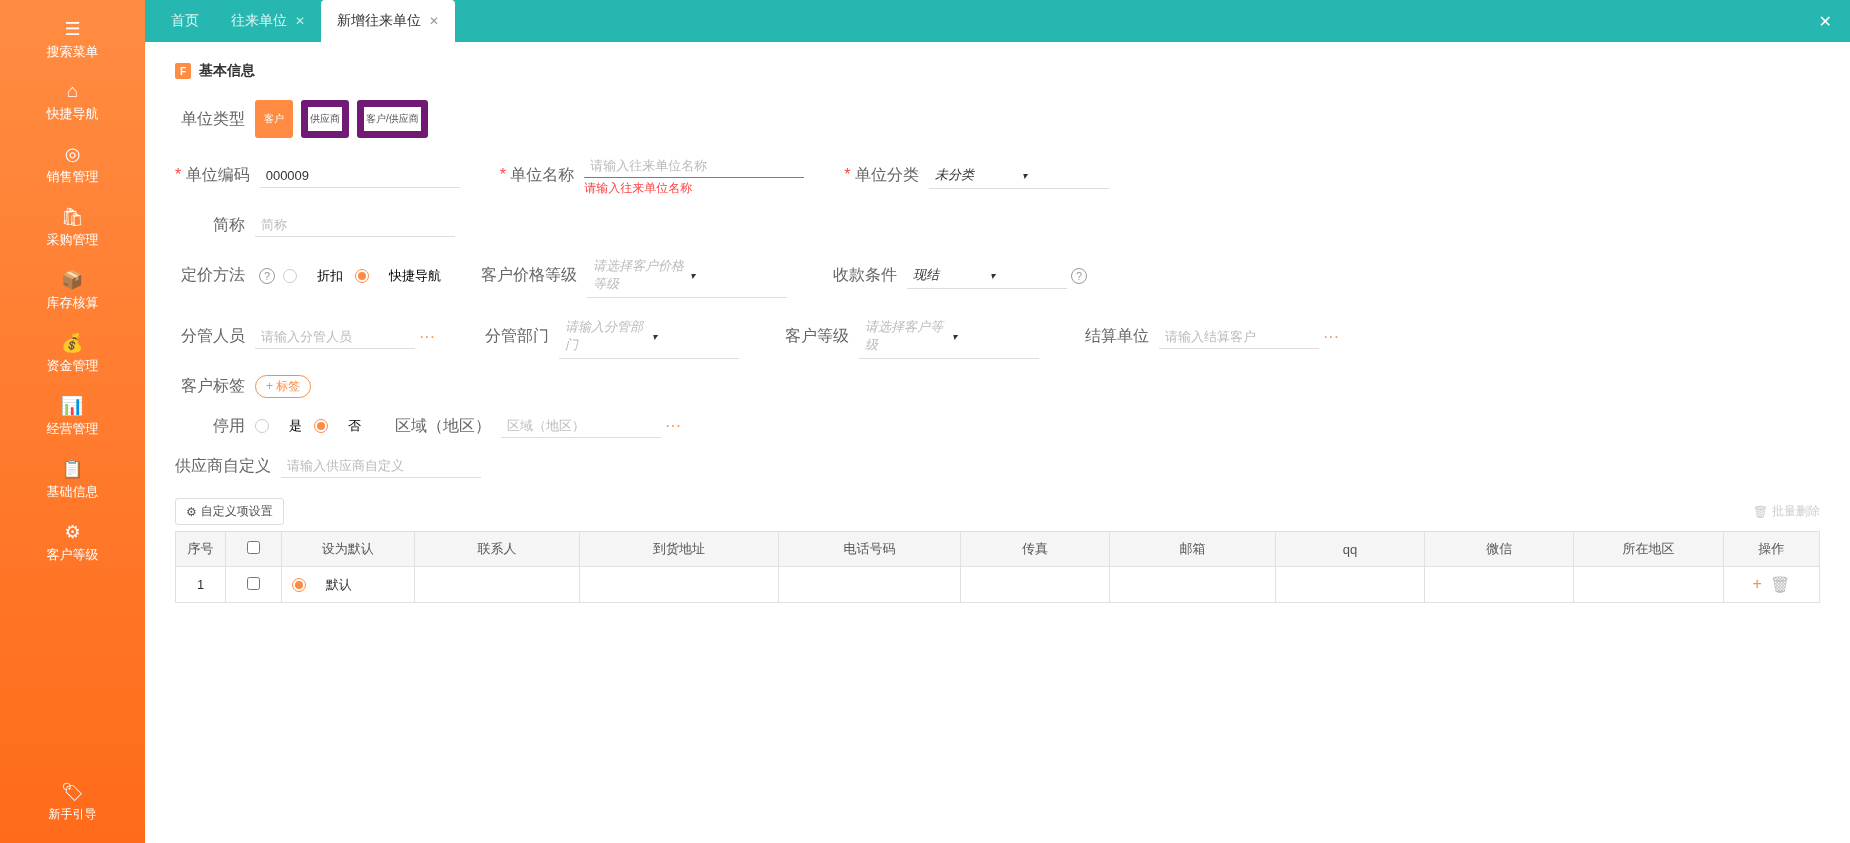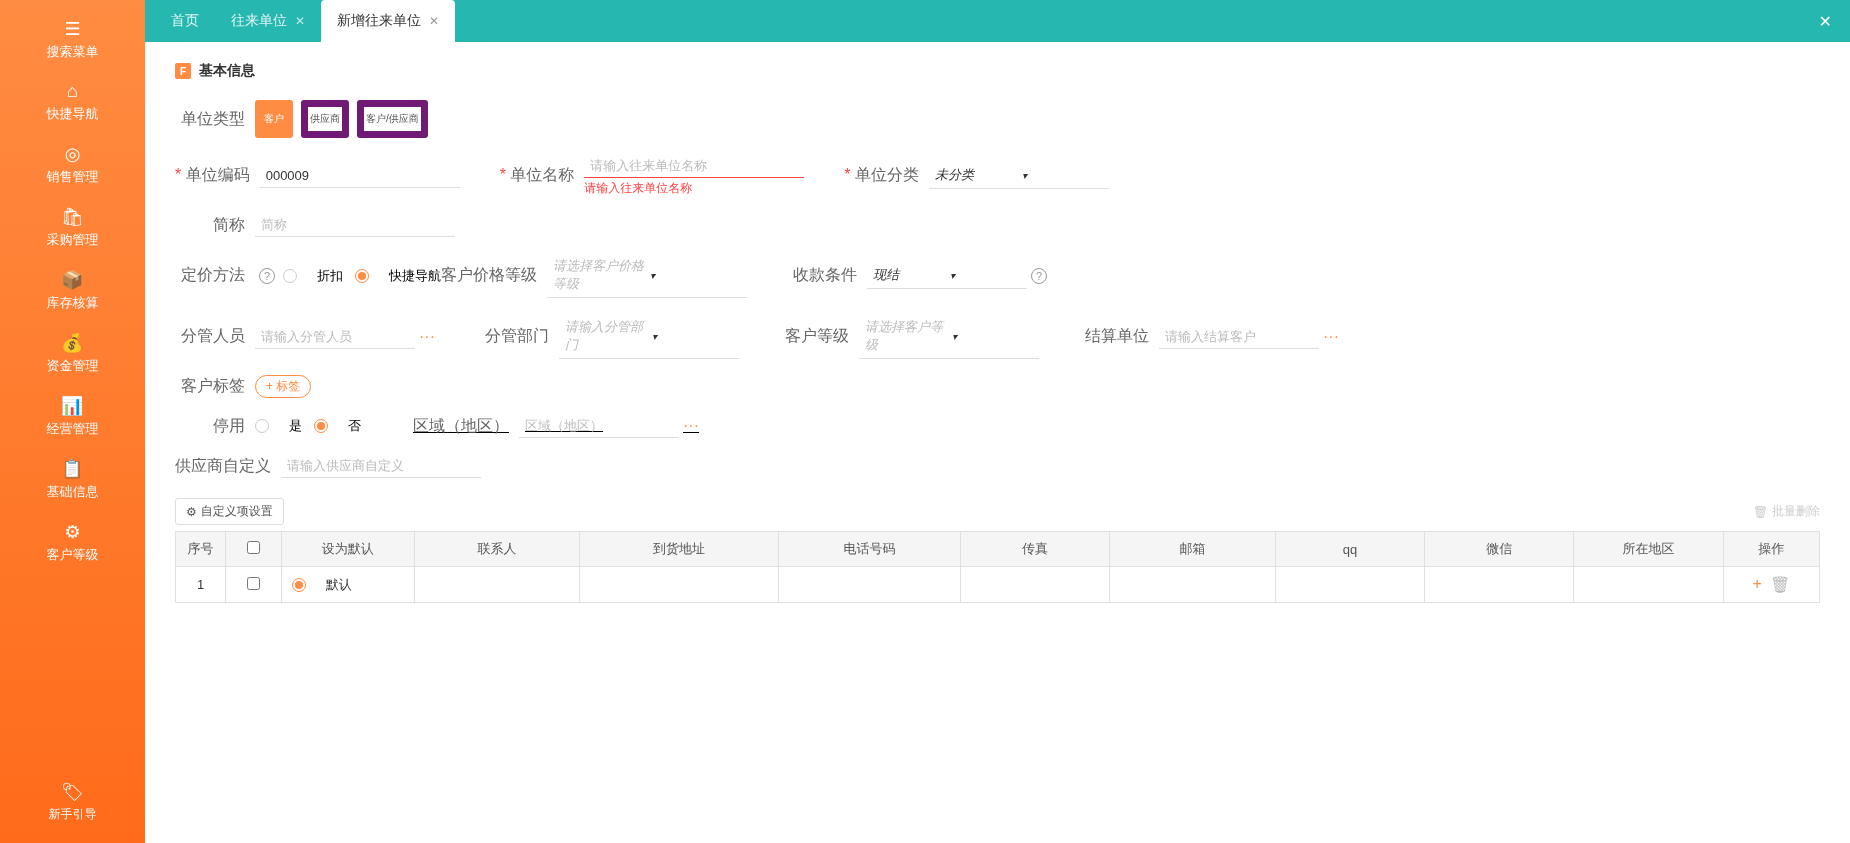--- a/index.html
+++ b/index.html
@@ -465,21 +465,21 @@
             <span>折扣</span>
           </div>
           <div class="radio-item">
             <div class="radio-circle checked">
               <div class="radio-inner"></div>
             </div>
             <span>快捷导航</span>
           </div>
         </div>
       </div>
-      <div class="field-unit" style="">
+      <div class="field-unit" style="margin-left:40px;">
         <span class="form-label">客户价格等级</span>
         <div class="form-select" style="width:200px;">
           <span class="placeholder">请选择客户价格等级</span>
           <span class="chevron">▾</span>
         </div>
       </div>
       <div class="field-unit" style="margin-left:40px;">
         <span class="form-label">收款条件</span>
         <div class="form-select" style="width:160px;">
           <span>现结</span>
@@ -532,21 +532,21 @@
             <span>是</span>
           </div>
           <div class="radio-item">
             <div class="radio-circle checked">
               <div class="radio-inner"></div>
             </div>
             <span>否</span>
           </div>
         </div>
       </div>
-      <div class="field-unit" style="margin-left:52px;text-decoration:underline;">
+      <div class="field-unit" style="margin-left:34px;">
         <span class="form-label">区域（地区）</span>
         <input class="form-input" type="text" style="width: 160px;" placeholder="区域（地区）">
         <span class="more-btn">···</span>
       </div>
     </div>
 
     <div class="form-row">
       <span class="form-label">供应商自定义</span>
       <input class="form-input" type="text" style="width: 200px;" placeholder="请输入供应商自定义">
     </div>

